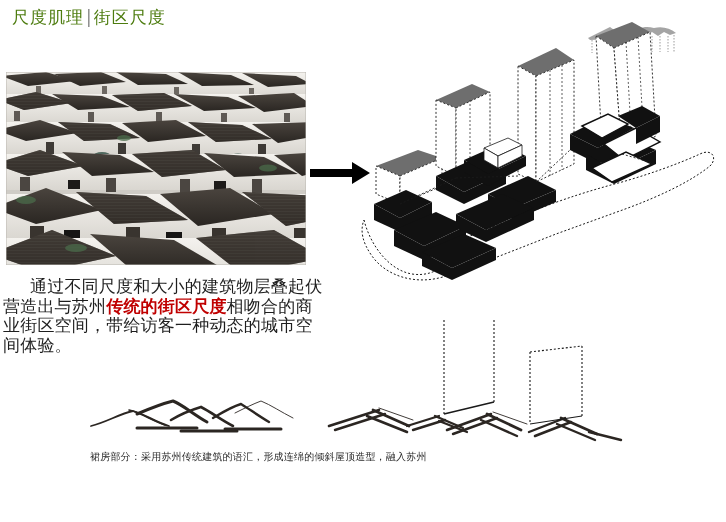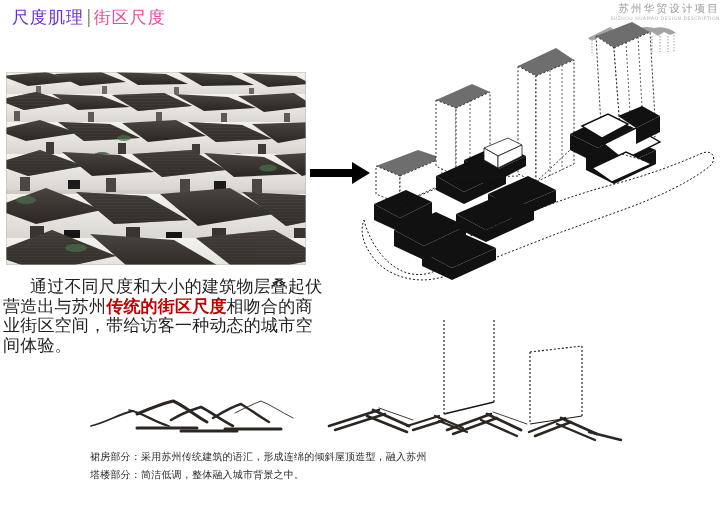--- a/index.html
+++ b/index.html
@@ -7,23 +7,23 @@
     width:726px;height:522px;
     background:#ffffff;
     font-family:"DejaVu Sans","Liberation Sans",sans-serif;
     overflow:hidden;
     position:relative;
   }
   #slide{position:absolute;inset:0;width:726px;height:522px;}
 
   
   .title{position:absolute;left:12px;top:6px;font-size:17px;line-height:22px;white-space:nowrap;}
-  .title .t-grey{color:#6d28d9;letter-spacing:1px;}
+  .title .t-grey{color:#4d7c0f;letter-spacing:1px;}
   .title .t-sep{color:#2b2b2b;padding:0 2px;font-weight:300;}
-  .title .t-dark{color:#ec4899;letter-spacing:1px;}
+  .title .t-dark{color:#4d7c0f;letter-spacing:1px;}
 
   .brand{position:absolute;right:6px;top:2px;text-align:right;}
   .brand .b-cn{font-size:10.5px;color:#9a9a9a;letter-spacing:2.2px;line-height:13px;}
   .brand .b-en{font-size:4.6px;color:#b3b3b3;letter-spacing:0.5px;line-height:7px;
                transform:scaleY(1.05);transform-origin:right top;}
 
   
   .wm{position:absolute;right:46px;top:24px;width:96px;height:30px;opacity:.62;}
 
   
@@ -55,24 +55,20 @@
 </style>
 </head>
 <body>
 
 <div id="slide">
 
   <div class="title">
     <span class="t-grey">尺度肌理</span><span class="t-sep">|</span><span class="t-dark">街区尺度</span>
   </div>
 
-  <div class="brand">
-    <div class="b-cn">苏州华贸设计项目</div>
-    <div class="b-en">SUZHOU HUAMAO DESIGN DESCRIPTION</div>
-  </div>
 
   <svg class="wm" viewBox="0 0 96 30">
     <path d="M4 14 L26 3 L40 13 L30 15 L6 16 Z" fill="#6e6e6e"></path>
     <g stroke="#6e6e6e" stroke-width="1.1" stroke-dasharray="1.6 1.4">
       <line x1="8" y1="16" x2="8" y2="29"></line>
       <line x1="14" y1="16" x2="14" y2="29"></line>
       <line x1="20" y1="16" x2="20" y2="29"></line>
       <line x1="26" y1="16" x2="26" y2="29"></line>
     </g>
     <path d="M48 10 C54 3 62 2 70 4 C78 2 86 4 92 9 L86 11 L80 8 L74 12 L68 8 L62 12 L56 9 Z" fill="#6e6e6e"></path>
@@ -418,16 +414,15 @@
       <line x1="152" y1="28" x2="152" y2="98"></line>
       <path d="M100 34 L152 28"></path>
     </g>
     <g fill="none" stroke="#1a1a1a" stroke-width="1.2">
       <path d="M100 106 L152 98"></path>
     </g>
   </svg>
 
   <div class="caption">
     <div class="line">裙房部分：采用苏州传统建筑的语汇，形成连绵的倾斜屋顶造型，融入苏州</div>
-    <div class="line">塔楼部分：简洁低调，整体融入城市背景之中。</div>
   </div>
 
 </div>
 
 </body></html>

